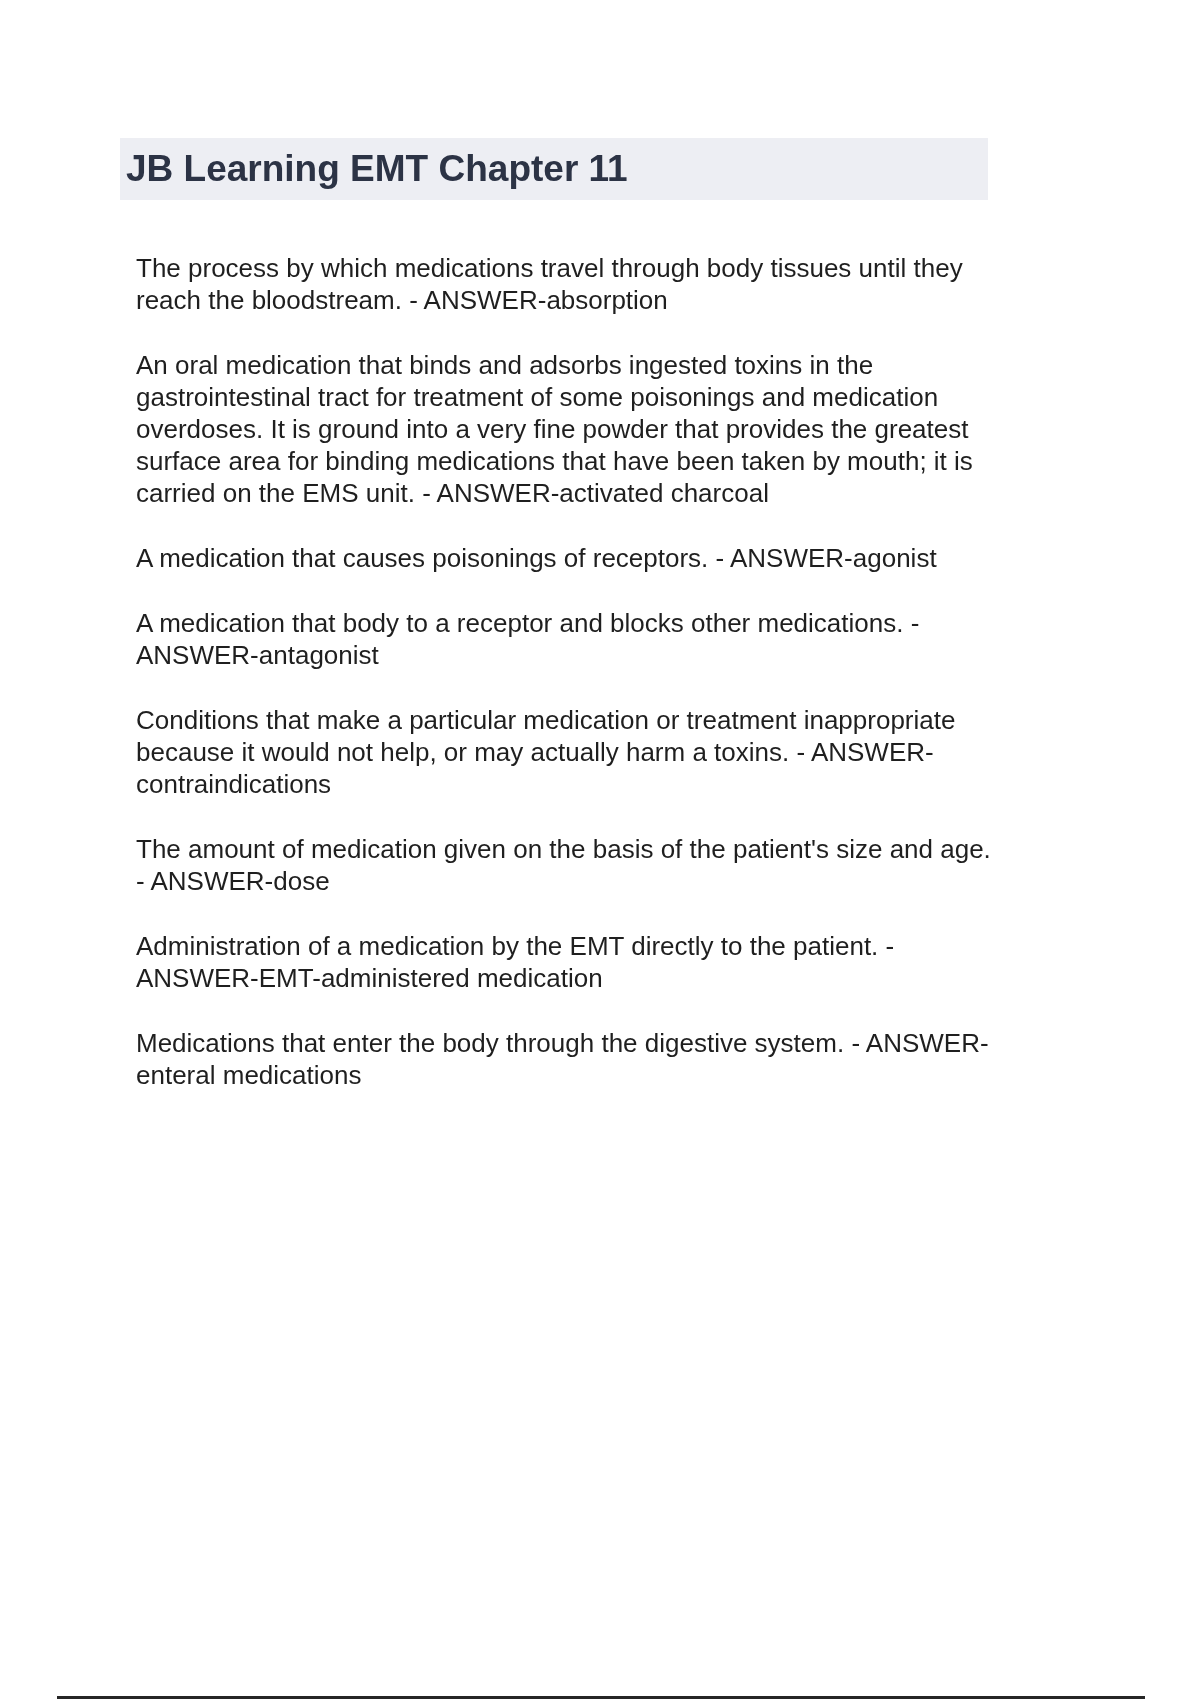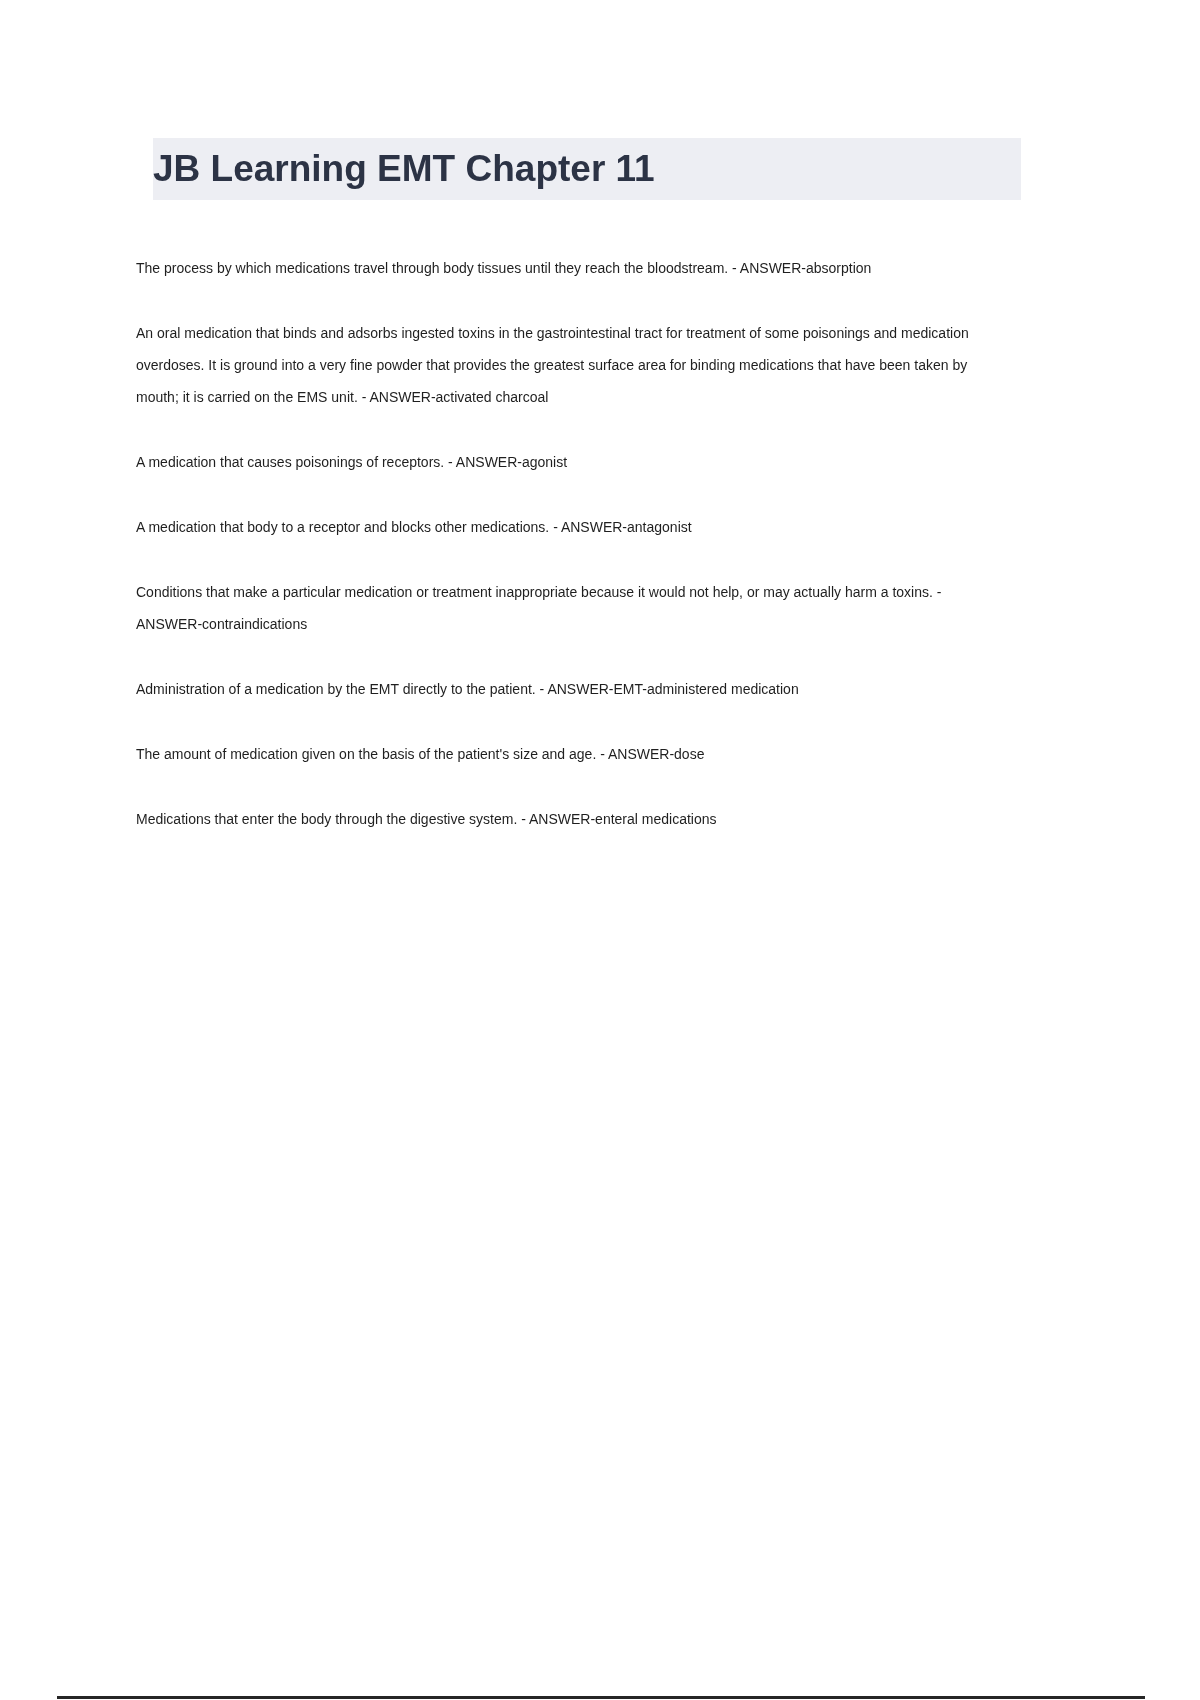--- a/index.html
+++ b/index.html
@@ -9,39 +9,40 @@
   body {
     width: 1200px;
     height: 1700px;
     background: #ffffff;
     position: relative;
     overflow: hidden;
     font-family: "Liberation Sans", "DejaVu Sans", sans-serif;
   }
   .title-bar {
     position: absolute;
-    left: 153px;
+    left: 120px;
     top: 138px;
     width: 868px;
     height: 62px;
     box-sizing: border-box;
     background: var(--title-bar-bg, #edeef3);
     color: var(--title-text, #2c3345);
     font-size: 37px;
     font-weight: bold;
     line-height: 62px;
+    padding-left: 6px;
     margin: 0;
     white-space: nowrap;
   }
   .content {
     position: absolute;
     left: 136px;
     top: 252px;
     width: 860px;
-    font-size: 14px;
+    font-size: 26px;
     line-height: 32px;
     color: var(--body-text, #1f1f1f);
   }
   .qa {
     margin: 0 0 33px 0;
     padding: 0;
   }
   .footer-rule {
     position: absolute;
     left: 57px;
@@ -57,19 +58,19 @@
 <div>
   <h1 class="title-bar">JB Learning EMT Chapter 11</h1>
 
   <main class="content">
 
   <p class="qa">The process by which medications travel through body tissues until they reach the bloodstream. - ANSWER-absorption</p>
       <p class="qa">An oral medication that binds and adsorbs ingested toxins in the gastrointestinal tract for treatment of some poisonings and medication overdoses. It is ground into a very fine powder that provides the greatest surface area for binding medications that have been taken by mouth; it is carried on the EMS unit. - ANSWER-activated charcoal</p>
       <p class="qa">A medication that causes poisonings of receptors. - ANSWER-agonist</p>
       <p class="qa">A medication that body to a receptor and blocks other medications. - ANSWER-antagonist</p>
       <p class="qa">Conditions that make a particular medication or treatment inappropriate because it would not help, or may actually harm a toxins. - ANSWER-contraindications</p>
+      <p class="qa">The amount of medication given on the basis of the patient's size and age. - ANSWER-dose</p>
       <p class="qa">Administration of a medication by the EMT directly to the patient. - ANSWER-EMT-administered medication</p>
-      <p class="qa">The amount of medication given on the basis of the patient's size and age. - ANSWER-dose</p>
       <p class="qa">Medications that enter the body through the digestive system. - ANSWER-enteral medications</p>
     </main>
 
   <div class="footer-rule"></div>
 </div>
 
 </body></html>

